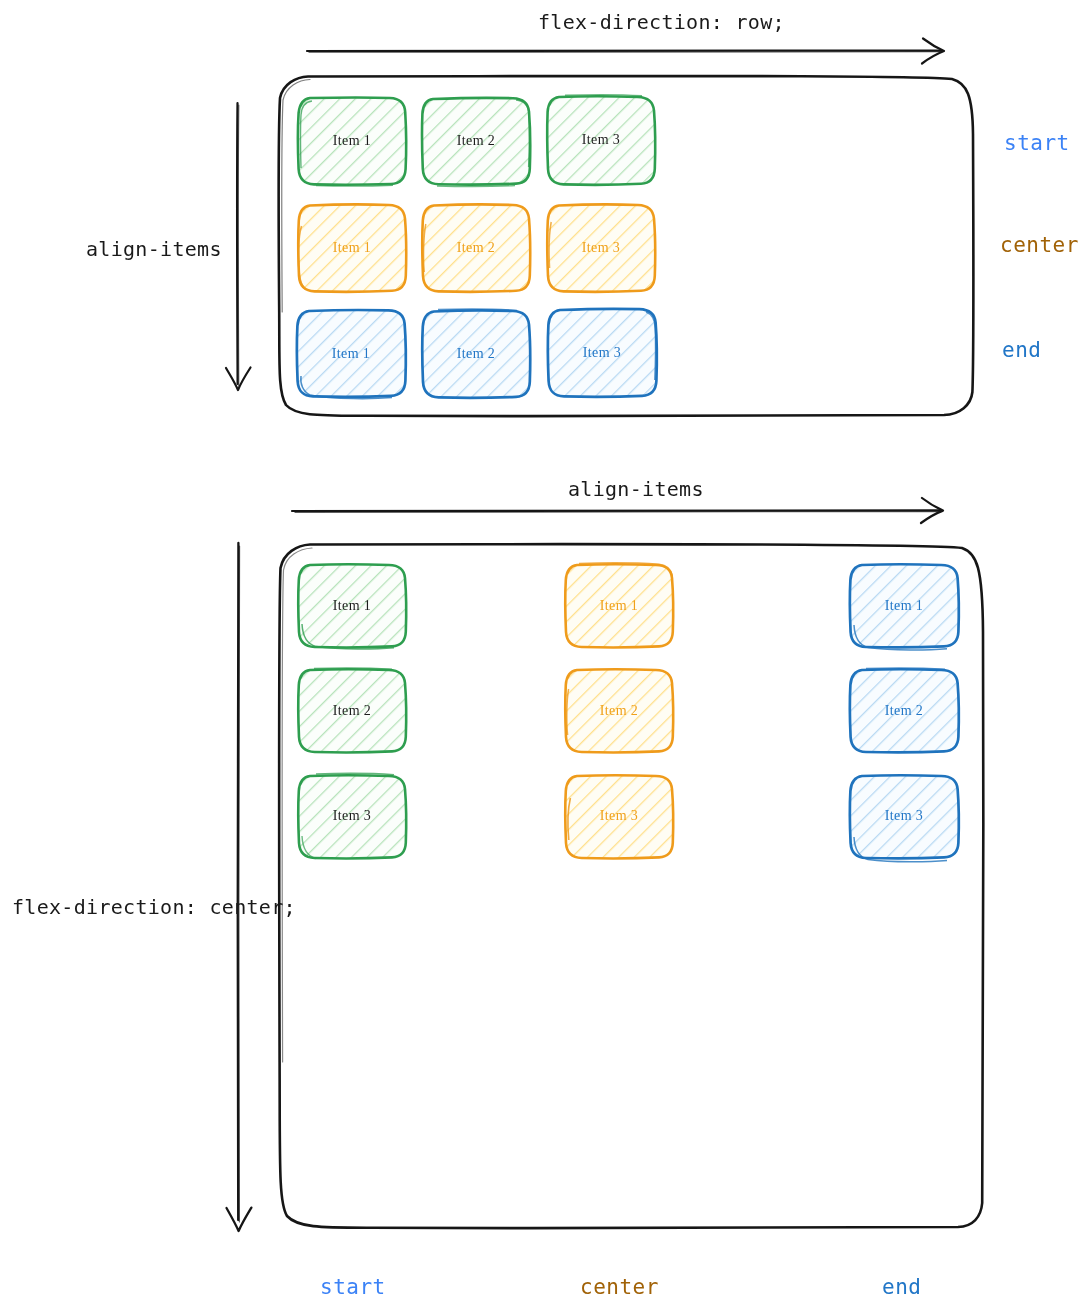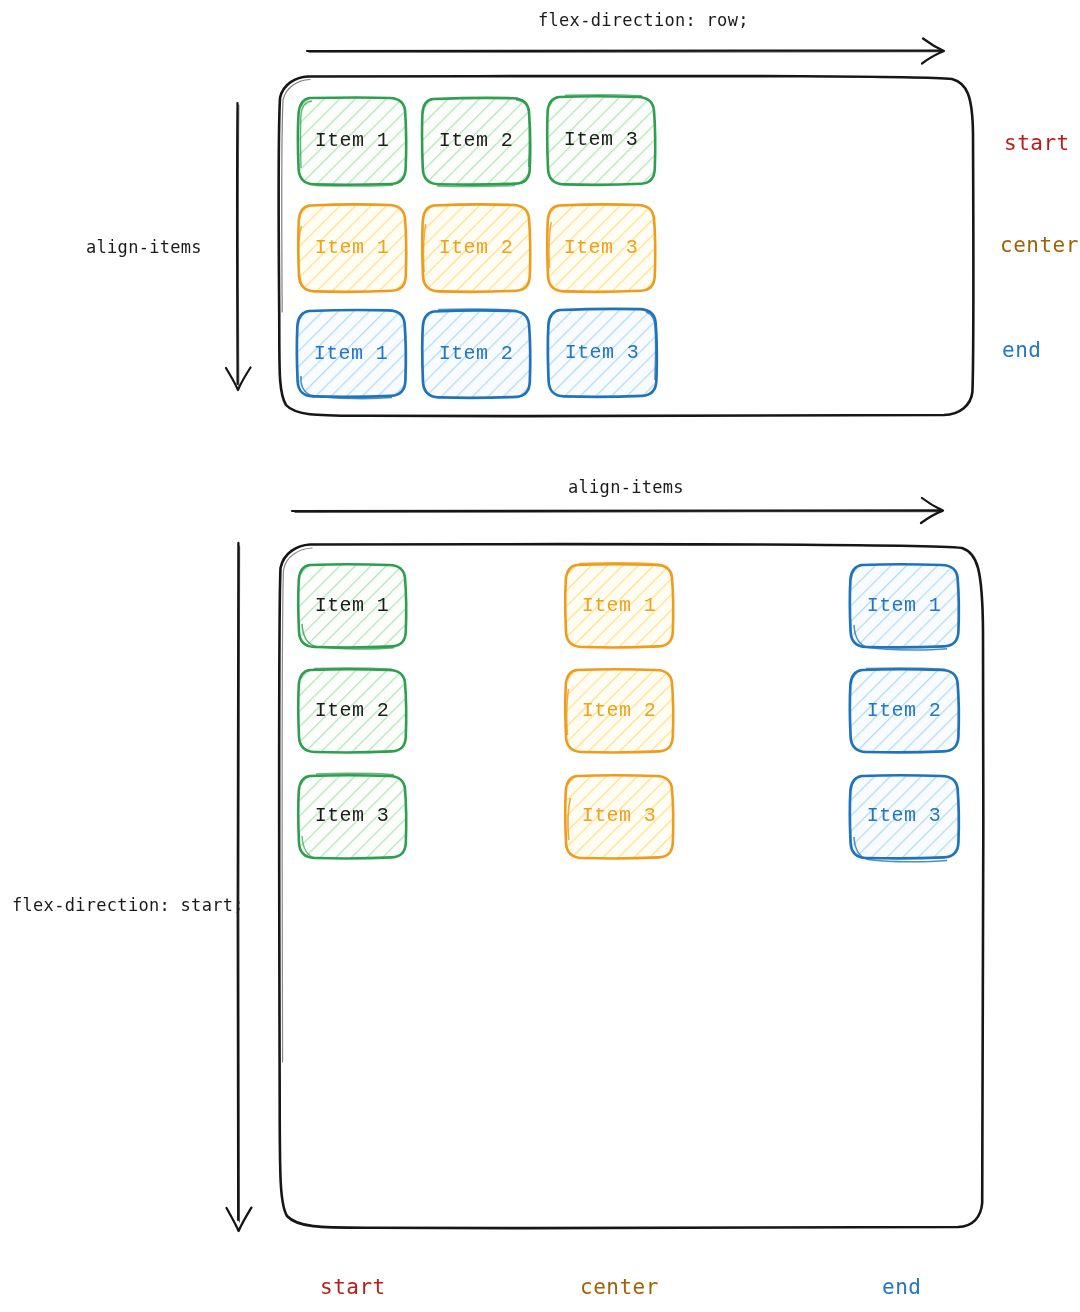--- a/index.html
+++ b/index.html
@@ -21,28 +21,28 @@
   }
 
   
   .lbl {
     position: absolute;
     white-space: nowrap;
     color: #1a1a1a;
     font-family: "DejaVu Sans Mono", "Liberation Mono", monospace;
   }
   .lbl-axis {
-    font-size: 17px;
+    font-size: 20px;
     letter-spacing: 0.3px;
   }
   .lbl-value {
     font-size: 21px;
     letter-spacing: 0.5px;
   }
-  .c-green  { color: #b91c1c; }
+  .c-green  { color: #3b82f6; }
   .c-orange { color: #a16207; }
   .c-blue   { color: #2176c7; text-align: right; }
 
   
   .panel {
     position: absolute;
     box-sizing: border-box;
   }
   .panel svg { position: absolute; inset: 0; overflow: visible; }
 
@@ -58,22 +58,22 @@
     justify-content: center;
   }
   .box svg {
     position: absolute;
     inset: 0;
     overflow: visible;
   }
   .box-label {
     position: relative;
     z-index: 3;
-    font-family: Liberation Mono, monospace;
-    font-size: 20px;
+    font-family: Liberation Serif, serif;
+    font-size: 14px;
     letter-spacing: 0.4px;
     line-height: 1;
   }
   .box-green .box-label  { color: #1c1c1c; }
   .box-orange .box-label { color: #f0a11a; }
   .box-blue .box-label   { color: #2176c7; }
 </style>
 </head>
 <body>
 
@@ -200,21 +200,21 @@
     <path d="M5,17.4 C180,15.6 410,16.4 651,16.6" fill="none" stroke="#151515" stroke-width="1.1" stroke-linecap="round" opacity="0.7"></path>
     <path d="M632,3 C638,7.6 645,12 653,15.6 C644,19 637,23.6 631,28" fill="none" stroke="#151515" stroke-width="2.2" stroke-linecap="round" stroke-linejoin="round"></path>
   </svg>
 
   <svg class="arrow" style="left:222px; top:540px; width:32px; height:700px;" viewBox="0 0 32 700">
     <path d="M16.4,3 C15.2,180 15.8,480 16.2,680" fill="none" stroke="#151515" stroke-width="2.3" stroke-linecap="round"></path>
     <path d="M17.6,6 C16.4,185 17,485 17.4,682" fill="none" stroke="#151515" stroke-width="1.1" stroke-linecap="round" opacity="0.7"></path>
     <path d="M4.5,668 C9,676 13.4,683.6 16.6,691 C20.4,682.4 25,675 29.4,667.6" fill="none" stroke="#151515" stroke-width="2.3" stroke-linecap="round" stroke-linejoin="round"></path>
   </svg>
 
-  <div class="lbl lbl-axis" style="left:12px; top:895px;">flex-direction: start;</div>
+  <div class="lbl lbl-axis" style="left:12px; top:895px;">flex-direction: center;</div>
 
   <div class="panel" style="left:276px; top:542px; width:710px; height:690px;">
     <svg viewBox="0 0 710 690" width="710" height="690" preserveAspectRatio="none">
       <path d="M34,2.5 C21,3.2 7.5,11 4.5,26 C2.5,70 3,300 3.6,520 C4,620 2.5,660 11,674 C22,686 46,685.6 96,685.8
                C310,686.6 570,686 682,685 C697,684.6 705,675 706.2,661 C708,610 707.4,300 707,90
                C706.6,26 701,11 686,6 C650,2 420,2 210,2.2 Z" fill="none" stroke="#161616" stroke-width="2.6" stroke-linecap="round" stroke-linejoin="round"></path>
       <path d="M36,6 C23,6.8 10,14 7.5,28 C5.6,72 6,300 6.6,520" fill="none" stroke="#161616" stroke-width="1.2" opacity="0.5" stroke-linecap="round"></path>
     </svg>
   </div>
 

